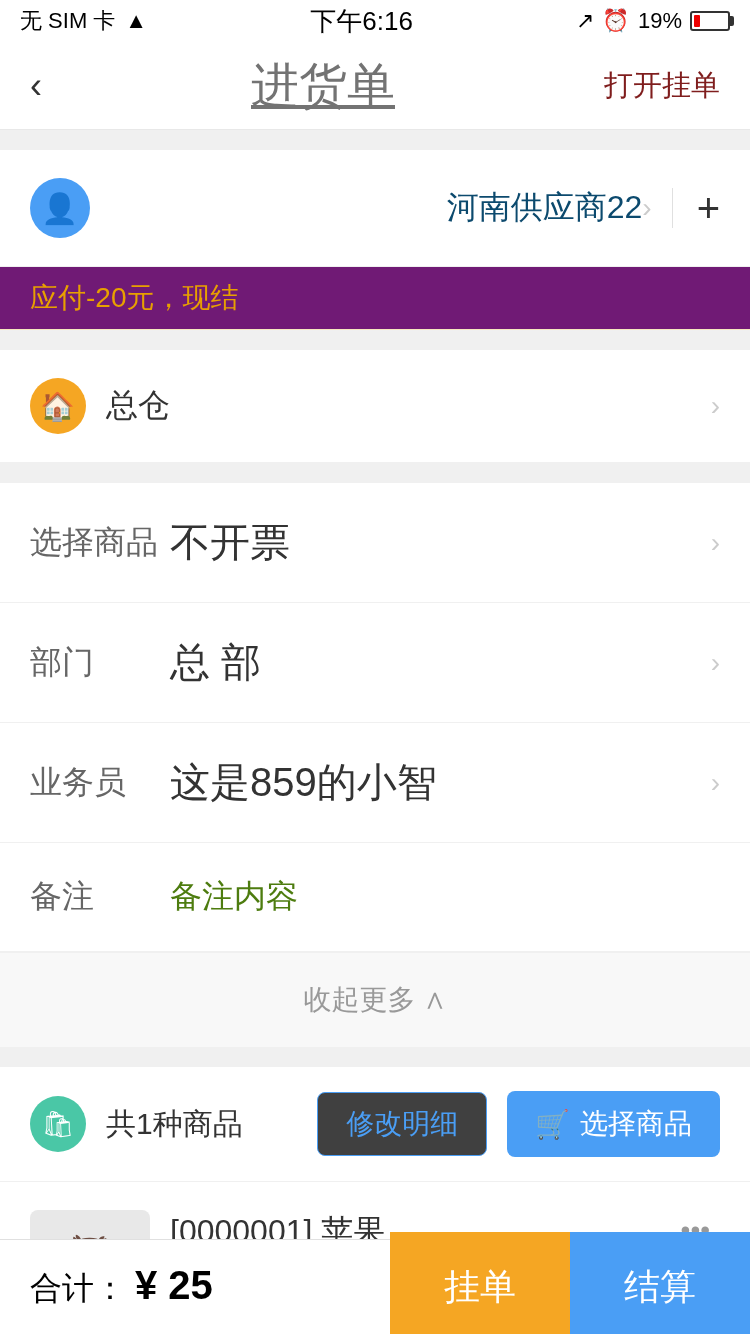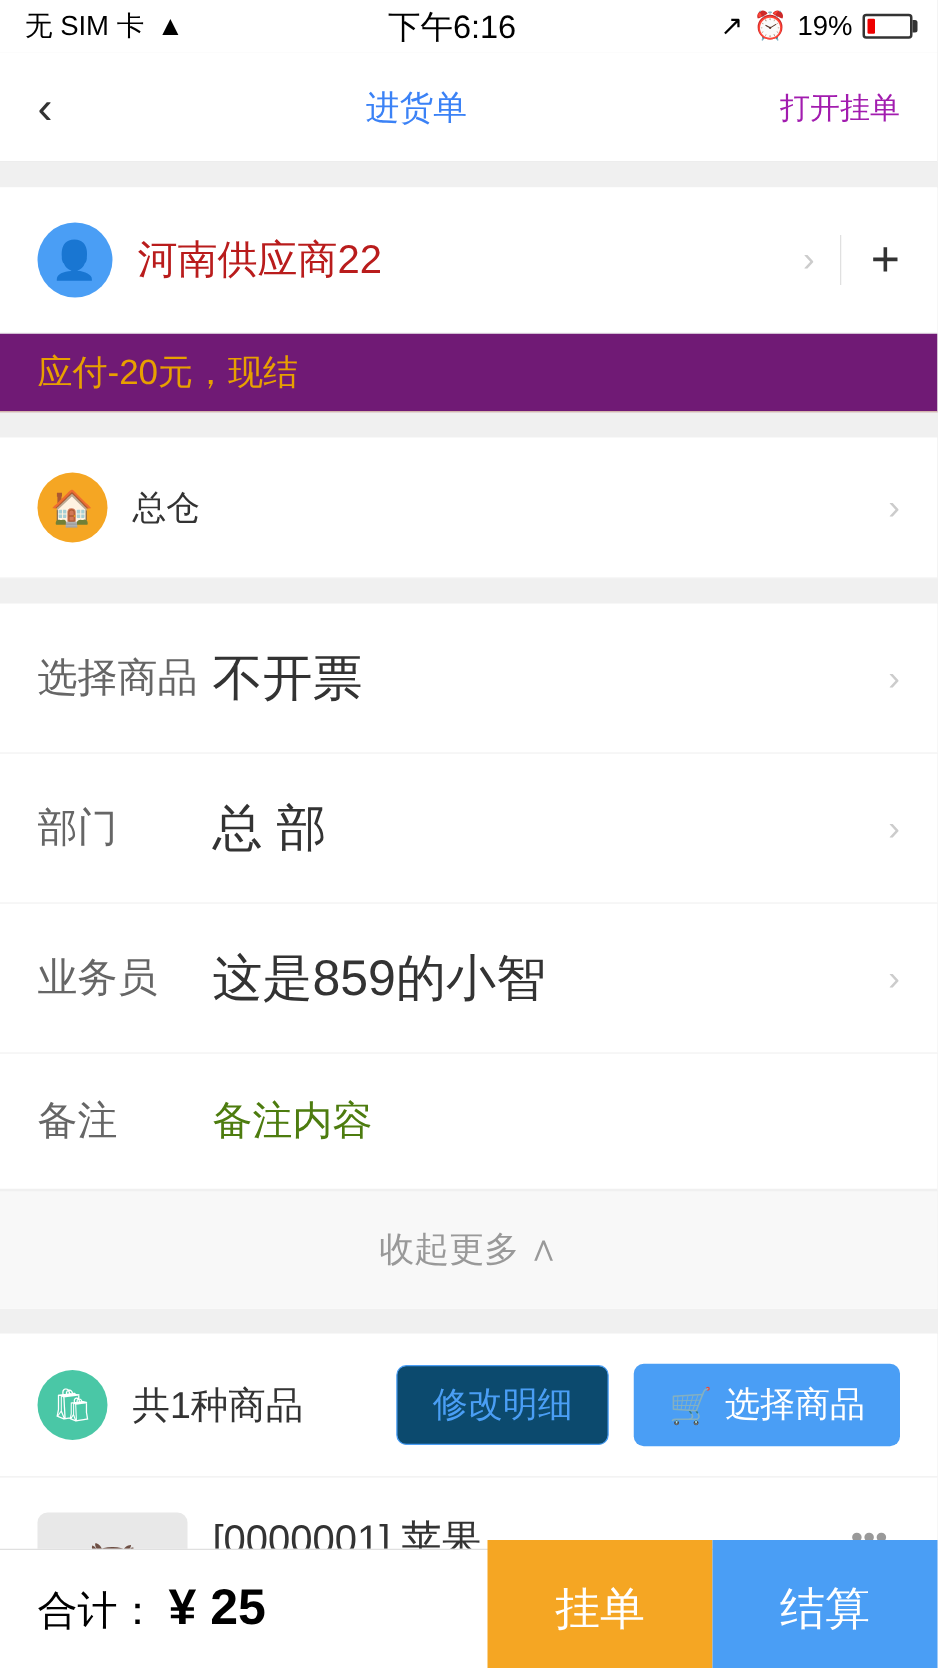--- a/index.html
+++ b/index.html
@@ -50,27 +50,28 @@
       justify-content: space-between;
       padding: 0 30px;
       border-bottom: 1px solid #e8e8e8;
     }
     .nav-back {
       font-size: 36px;
       color: #333;
       cursor: pointer;
     }
     .nav-title {
-      font-size: 27px;
+      font-size: 48px;
       font-weight: 500;
-      color: #3b82f6;
+      color: #737373;
+      text-decoration: underline;
     }
     .nav-action {
-      font-size: 24px;
-      color: #a21caf;
+      font-size: 29px;
+      color: #7f1d1d;
       cursor: pointer;
     }
 
     
     .section-gap {
       height: 20px;
       background: #f0f0f0;
     }
 
     
@@ -93,21 +94,22 @@
       border-radius: 50%;
       display: flex; align-items: center; justify-content: center;
       color: #fff;
       font-size: 30px;
       margin-right: 20px;
       flex-shrink: 0;
     }
     .supplier-name {
       flex: 1;
       font-size: 32px;
-      color: #b91c1c;
+      color: #0c4a6e;
+      text-align: right;
     }
     .supplier-chevron {
       font-size: 28px;
       color: #ccc;
       margin-right: 20px;
     }
     .divider-vertical {
       width: 1px;
       height: 40px;
       background: #e0e0e0;
@@ -141,21 +143,21 @@
       background: #f5a623;
       border-radius: 50%;
       display: flex; align-items: center; justify-content: center;
       color: #fff;
       font-size: 28px;
       margin-right: 20px;
       flex-shrink: 0;
     }
     .row-label {
       flex: 1;
-      font-size: 27px;
+      font-size: 32px;
       color: #333;
     }
     .row-chevron {
       font-size: 28px;
       color: #ccc;
     }
 
     
     .form-row {
       display: flex;
@@ -215,21 +217,21 @@
       flex-shrink: 0;
     }
     .product-count {
       flex: 1;
       font-size: 30px;
       color: #333;
     }
     .btn-edit {
       border: 1px solid #4a9ef5;
       color: #4a9ef5;
-      background: #0c4a6e;
+      background: #404040;
       border-radius: 8px;
       padding: 12px 28px;
       font-size: 28px;
       cursor: pointer;
     }
     .btn-select {
       background: #4a9ef5;
       color: #fff;
       border: none;
       border-radius: 8px;

